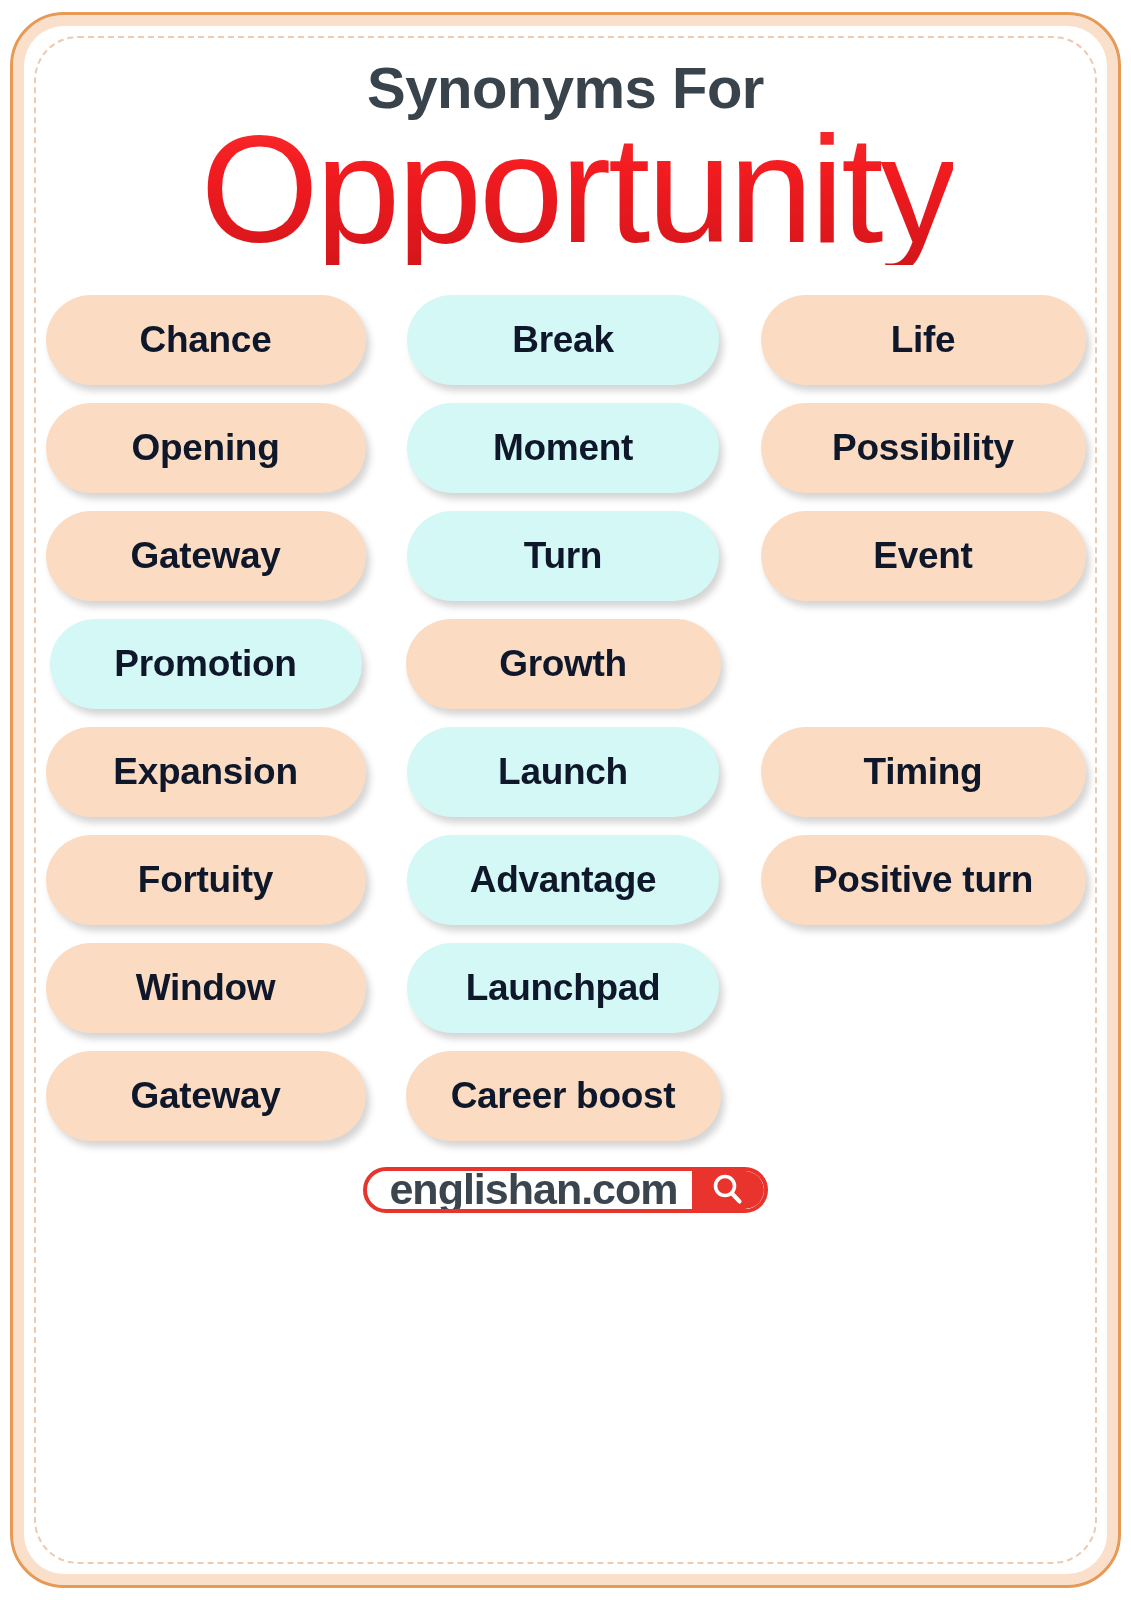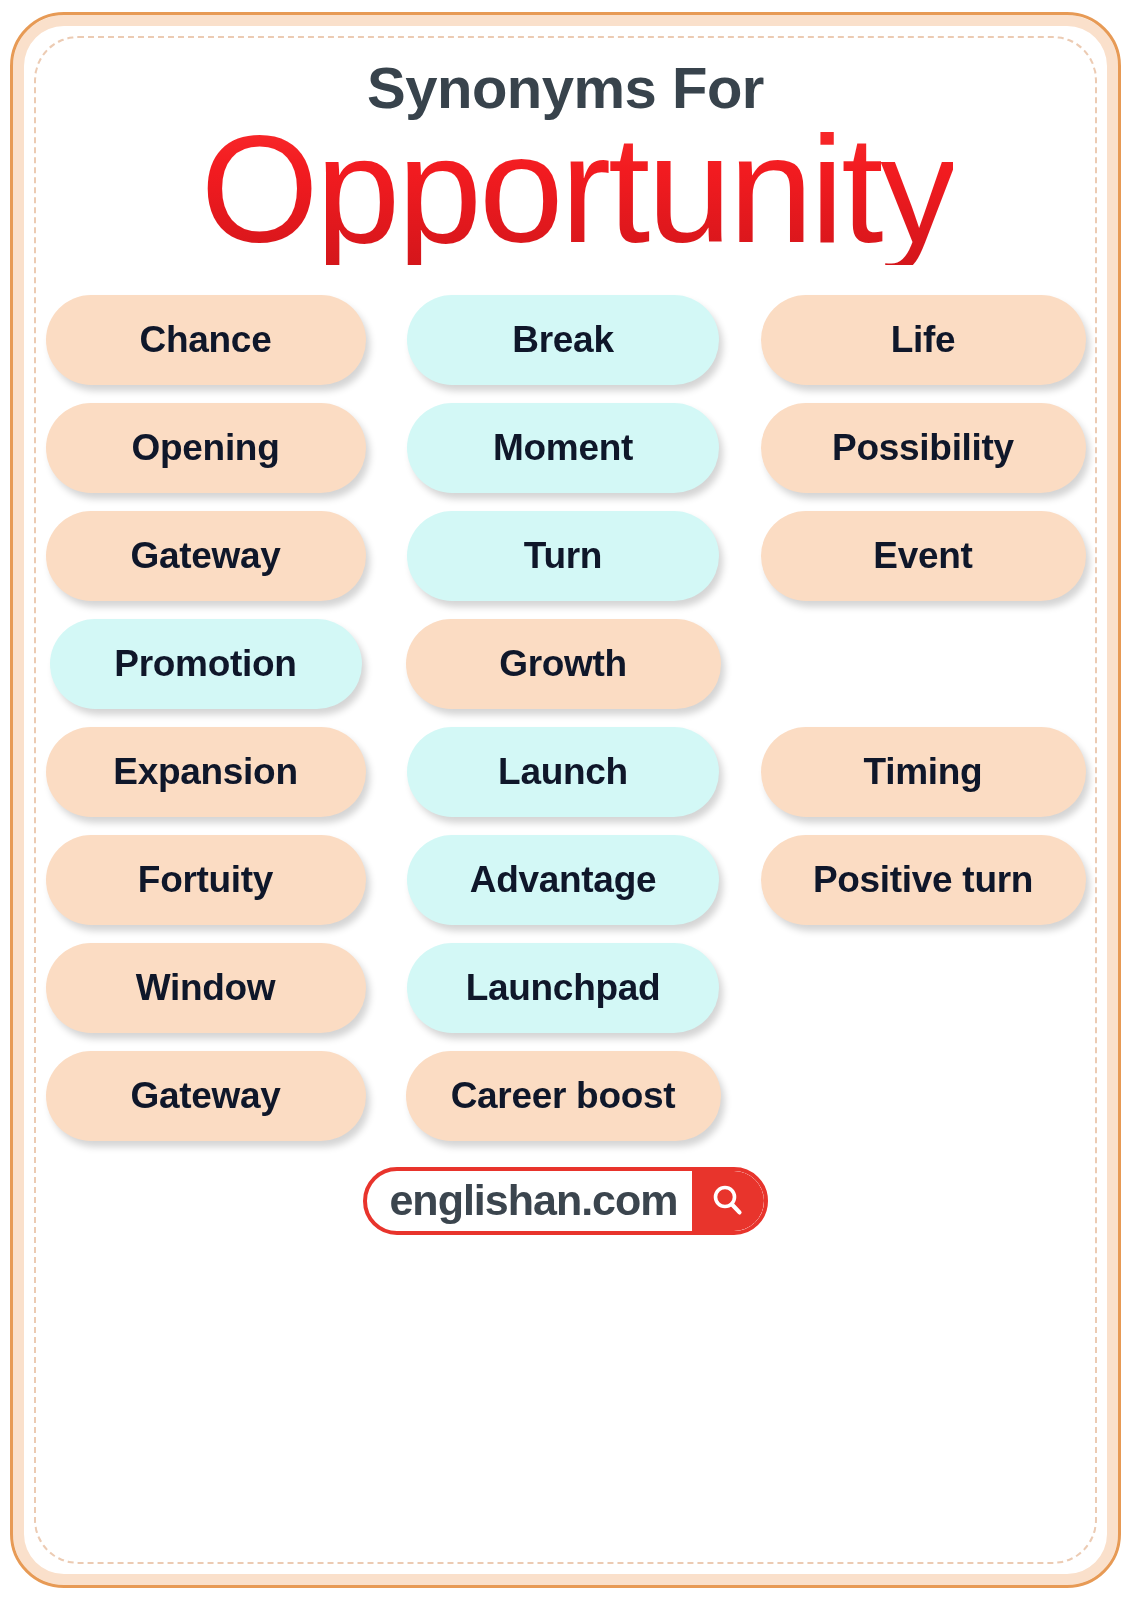--- a/index.html
+++ b/index.html
@@ -126,21 +126,21 @@
     margin-top: 26px;
     display: flex;
     justify-content: center;
     width: 100%;
   }
 
   #logo {
     position: relative;
     display: flex;
     align-items: stretch;
-    height: 68px;
+    height: 46px;
     border: 4px solid #e8342c;
     border-radius: 34px;
     background: #ffffff;
     overflow: hidden;
   }
 
   #logo-text {
     display: flex;
     align-items: center;
     padding: 0 14px 0 22px;

